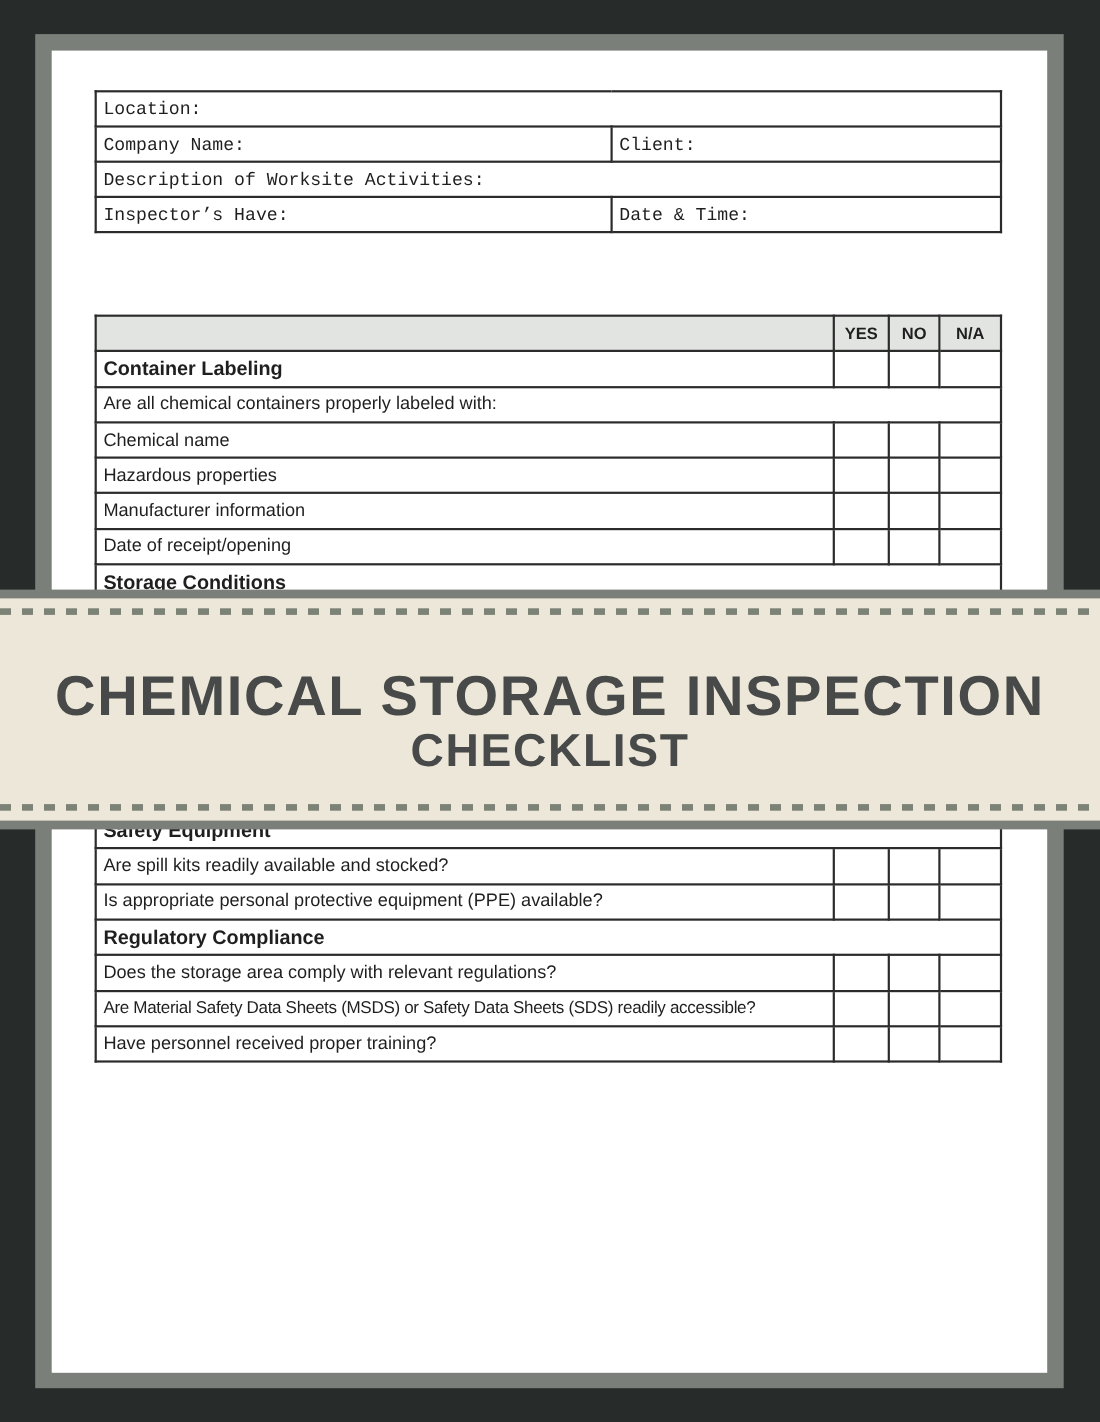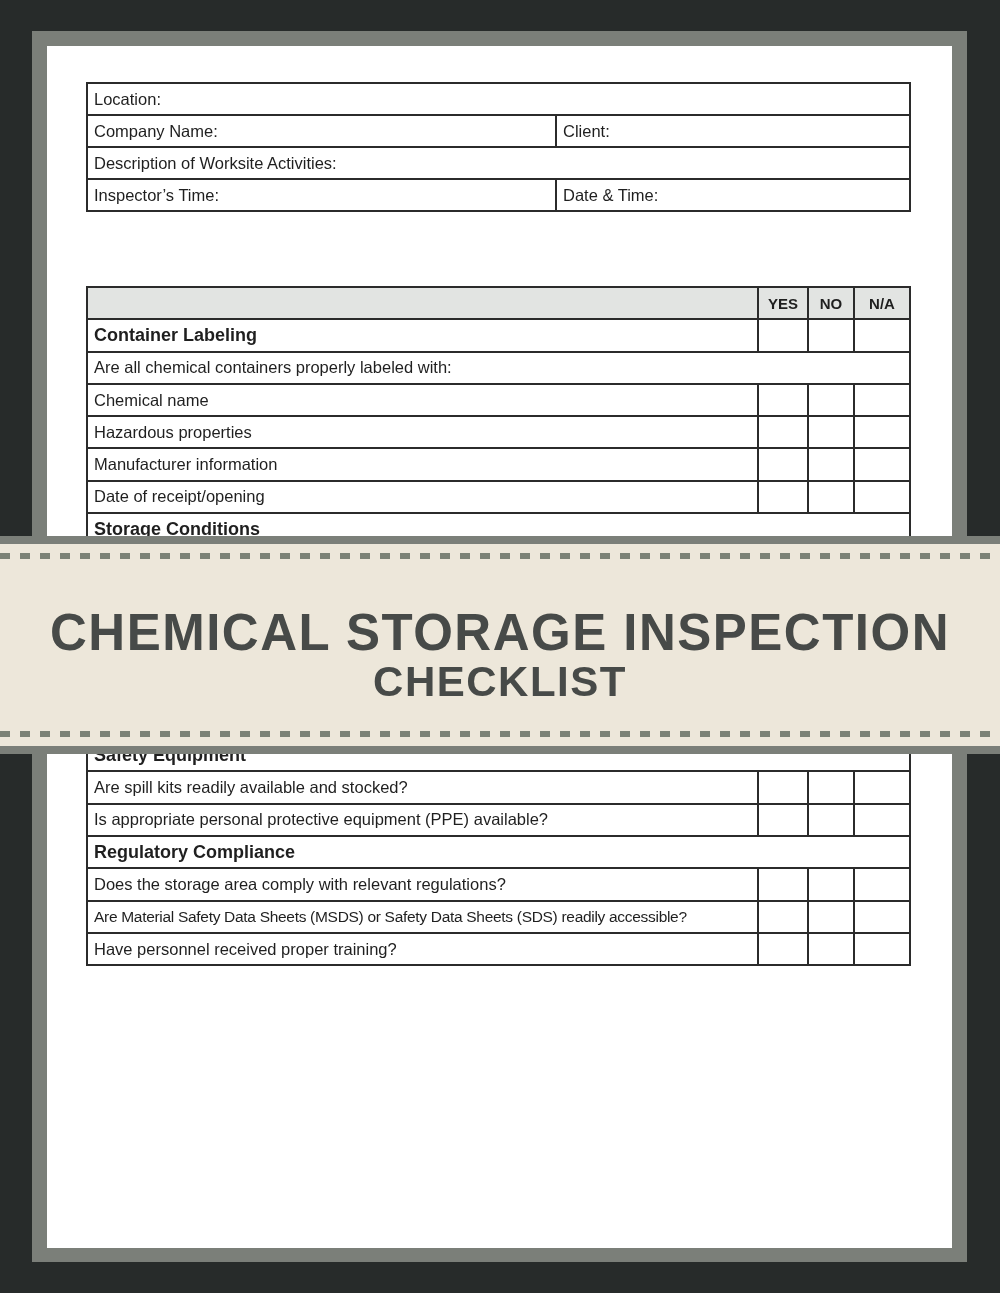--- a/index.html
+++ b/index.html
@@ -12,21 +12,21 @@
   .frame {
     position:absolute; left:32px; top:31px; width:935px; height:1231px;
     background:#7b7f79;
   }
   .page {
     position:absolute; left:47px; top:46px; width:905px; height:1202px;
     background:#ffffff;
   }
   table { border-collapse:collapse; position:absolute; table-layout:fixed; }
   td, th { border:2px solid #2b2b2b; padding:0 0 0 6px; font-size:16.5px; text-align:left; vertical-align:middle; white-space:nowrap; overflow:hidden; }
-  .info { left:86px; top:82px; width:823px; }
+  .info { left:86px; top:82px; width:823px;font-family:Liberation Mono, monospace; }
   .info td { height:30px; }
   .info td.tall { height:55px; vertical-align:top; padding-top:4px; }
   .check { left:86px; top:286px; width:823px; }
   .check td, .check th { height:30.3px; }
   .check th.hdr { background:#e2e4e2; font-weight:bold; font-size:15px; text-align:center; padding:0; }
   .check th.hdr-blank { background:#e2e4e2; }
   .check td.box { padding:0; }
   .check td.section { font-weight:bold; font-size:18px; }
   .check td.condensed { font-size:15.5px; letter-spacing:-0.3px; }
   .banner-band {
@@ -66,21 +66,21 @@
         <td colspan="2"><span>Location:</span></td>
       </tr>
   <tr>
     <td><span>Company Name:</span></td>
     <td><span>Client:</span></td>
   </tr>
   <tr>
         <td colspan="2"><span>Description of Worksite Activities:</span></td>
       </tr>
   <tr>
-    <td><span>Inspector’s Time:</span></td>
+    <td><span>Inspector’s Have:</span></td>
     <td><span>Date &amp; Time:</span></td>
   </tr>
 </tbody>
   </table>
 
 <table class="check" id="checklist">
   <colgroup>
       <col style="width:671px">
       <col style="width:50px">
       <col style="width:46px">

